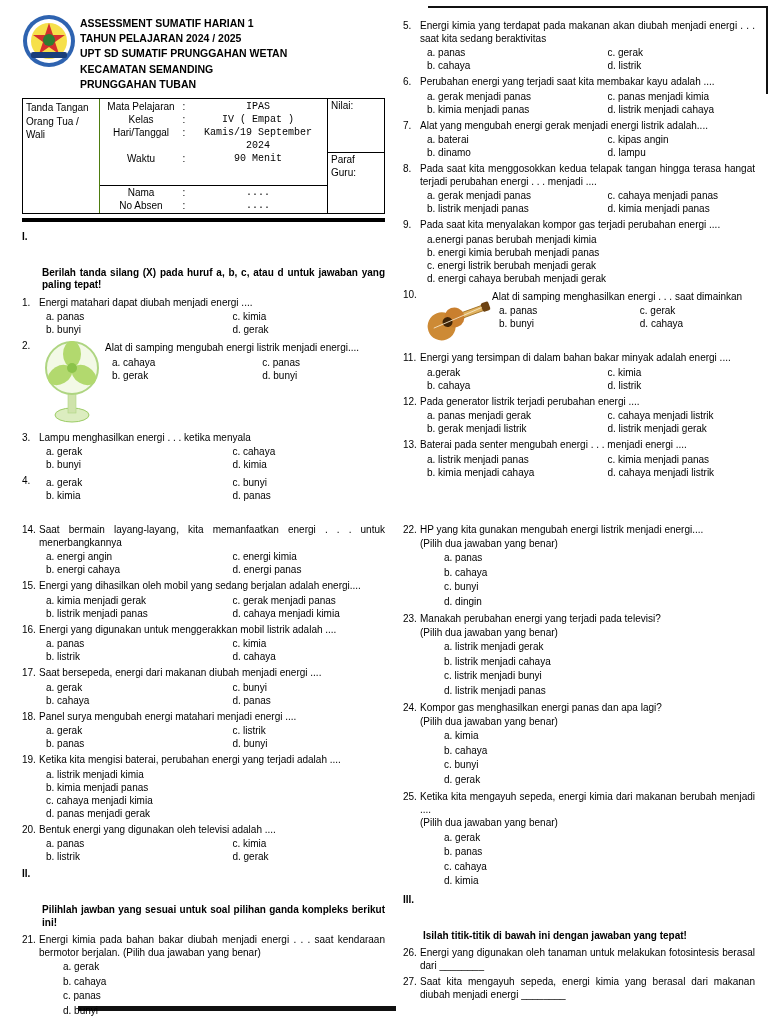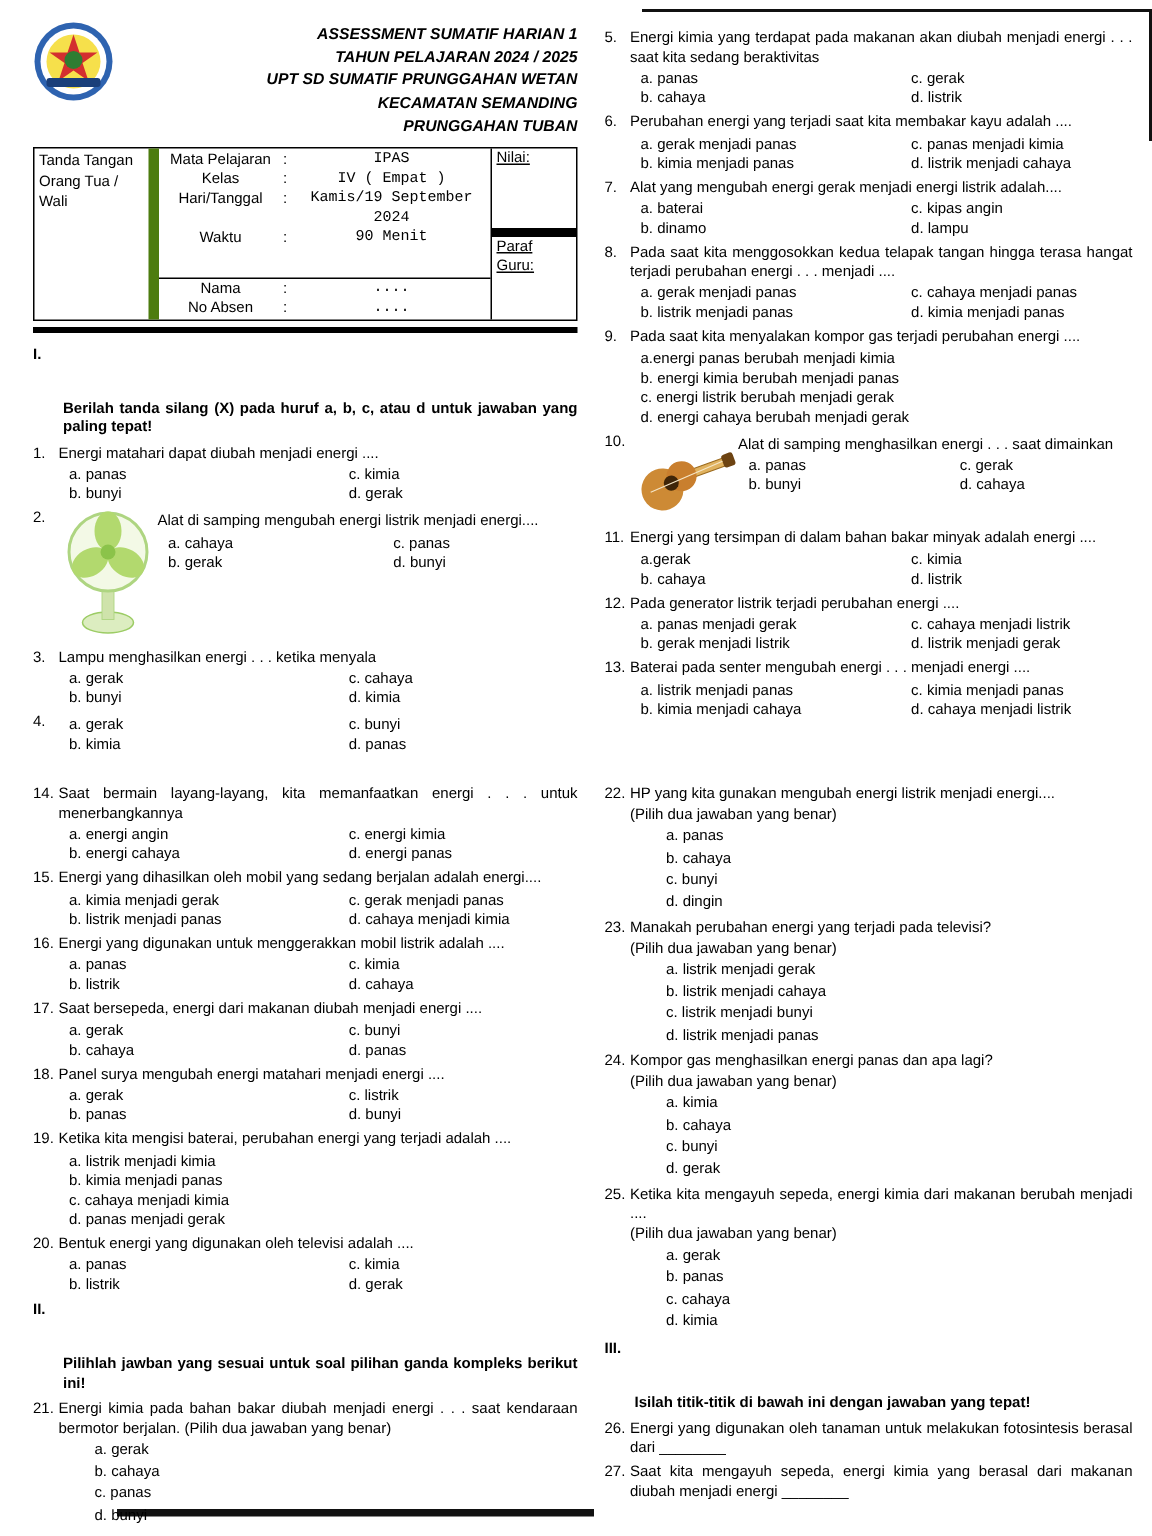--- a/index.html
+++ b/index.html
@@ -13,34 +13,34 @@
 
   
   .artifact{position:absolute;background:#111;}
   .artifact-top{top:6px;left:428px;width:340px;height:2px;}
   .artifact-right{top:6px;right:0;width:2px;height:88px;}
   .artifact-bottom{top:1006px;left:78px;width:318px;height:5px;}
 
   
   .header{display:flex;align-items:flex-start;margin-bottom:6px;}
   .logo{flex:none;margin-right:4px;}
-  .header-text{flex:1;text-align:right;font-weight:bold;font-size:10.5px;line-height:1.45;padding-top:2px;font-style:italic;}
+  .header-text{flex:1;text-align:left;font-weight:bold;font-size:10.5px;line-height:1.45;padding-top:2px;}
 
   
   .info-table{display:flex;border:1.6px solid #000;margin-top:2px;}
-  .cell-sign{width:70px;border-right:7px solid #4d7c0f;padding:2px 3px;line-height:1.35;}
+  .cell-sign{width:70px;border-right:1px solid #4d7c0f;padding:2px 3px;line-height:1.35;}
   .cell-mid{flex:1;border-right:1px solid #000;padding:1px 0;}
   .info-row{display:flex;line-height:13px;padding-left:3px;text-align:center;}
   .info-row.sep{border-top:1px solid #000;margin-top:20px;}
   .il{width:76px;flex:none;}
   .ic{width:10px;flex:none;}
   .iv{flex:1;font-family:Liberation Mono, monospace;}
-  .cell-right{width:56px;display:flex;flex-direction:column;text-decoration:underline;}
+  .cell-right{width:56px;display:flex;flex-direction:column;}
   .nilai{height:51px;padding:1px 3px;}
-  .paraf{flex:1;border-top:6px solid #000000;padding:1px 3px;}
+  .paraf{flex:1;border-top:1px solid #000000;padding:1px 3px;}
 
   .thick-rule{height:3.5px;background:#000;margin-top:4px;margin-bottom:9px;}
 
   
   .section-heading{display:flex;font-weight:bold;margin:5px 0 5px;}
   .section-heading .sn{width:20px;flex:none;}
   .section-heading .st{flex:1;text-align:justify;margin-top:36px;}
   .question{display:flex;margin-bottom:4px;}
   .qnum{width:17px;flex:none;}
   .qbody{flex:1;min-width:0;}

